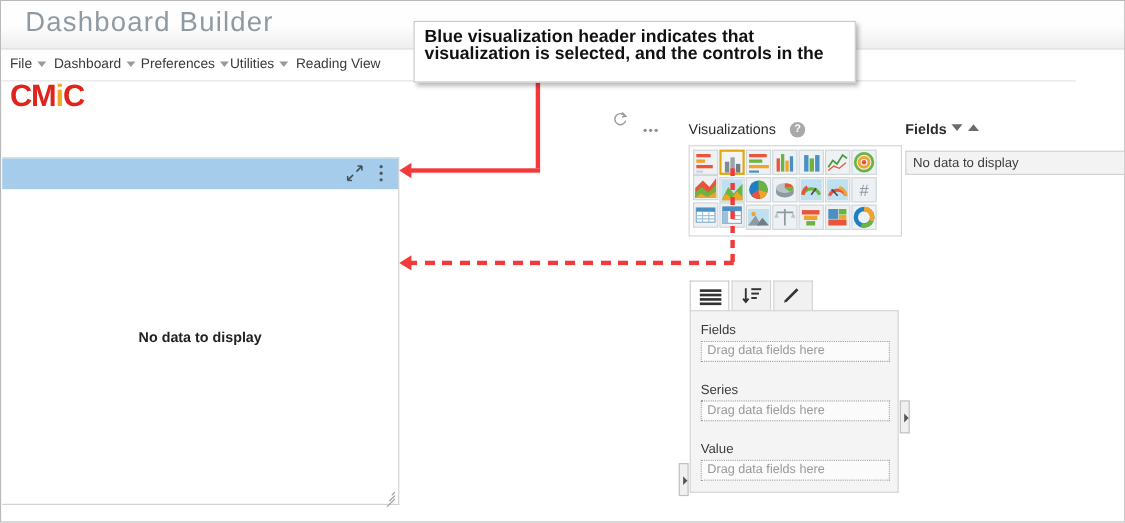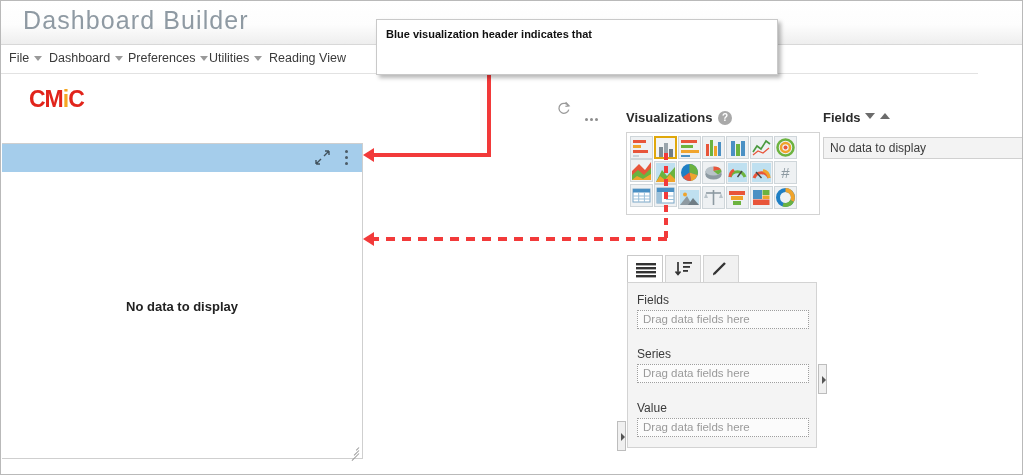--- a/index.html
+++ b/index.html
@@ -36,23 +36,23 @@
     white-space:nowrap; cursor:default;
   }
   .caret {
     display:inline-block; margin-left:5px; vertical-align:1px;
     width:0;height:0;border-left:4px solid transparent;
     border-right:4px solid transparent;border-top:5px solid #9a9a9a;
   }
 
   
   .logo {
-    position:absolute; left:8px; top:85px;
-    font-size:23px; font-weight:bold; letter-spacing:-1px;
-    color:#e1241b; font-family:"Liberation Sans", sans-serif;margin-left:20px;
+    position:absolute; left:8px; top:70px;
+    font-size:28px; font-weight:bold; letter-spacing:-1px;
+    color:#e1241b; font-family:"Liberation Sans", sans-serif;
   }
   .logo .i { color:#f5a623; }
 
   .apdash {
     position:absolute; left:208px; top:95px;
     font-size:13px; font-weight:bold; color:#2b2b2b; white-space:nowrap;
   }
 
   
   .vizcard {
@@ -91,21 +91,21 @@
   .refresh-ic { width:14px; height:14px; }
   .ellipsis-ic { width:16px; height:14px; padding-top:6px; }
   .ellipsis-ic i {
     display:inline-block; width:3px; height:3px; border-radius:50%;
     background:#8d8d8d; margin-right:2px;
   }
 
   
   .vizpane-title {
     position:absolute; left:625px; top:109px;
-    font-size:13px; font-weight:bold; color:#2b2b2b;
+    font-size:13px; font-weight:normal; color:#2b2b2b;
   }
   .help-ic {
     position:absolute; left:717px; top:110px;
     width:14px; height:14px; border-radius:50%;
     background:#a9a9a9; color:#fff; font-size:10px; font-weight:bold;
     text-align:center; line-height:14px; cursor:pointer;
   }
   .vizgrid {
     position:absolute; left:625px; top:131px; width:194px; height:83px;
     background:#fff; border:1px solid #d3d3d3; padding:3px;
@@ -173,21 +173,21 @@
   }
 
   
   .callout {
     position:absolute; left:375px; top:18px; width:402px; height:56px;
     background:#fff; border:1px solid #c9c9c9;
     box-shadow:3px 3px 4px rgba(0,0,0,.28);
     padding:6px 8px 0 9px;
   }
   .callout p {
-    margin:0; font-size:11px; font-weight:bold; color:#111;
+    margin:0; font-size:16px; font-weight:bold; color:#111;
     line-height:16px;
   }
 
   
   .ann { position:absolute; background:#f23a3a; }
   .ann-v1 { left:486px; top:74px; width:4px; height:78px; }
   .ann-h1 { left:372px; top:152px; width:118px; height:4px; }
   .arrowhead {
     position:absolute; width:0; height:0;
     border-top:7px solid transparent; border-bottom:7px solid transparent;
@@ -462,15 +462,16 @@
 
   <div class="ann ann-v1"></div>
   <div class="ann ann-h1"></div>
   <div class="arrowhead ah1"></div>
   <div class="ann-dash-v"></div>
   <div class="ann-dash-h"></div>
   <div class="arrowhead ah2"></div>
 
   <div class="callout">
     <p>Blue visualization header indicates that</p>
+    <p>visualization is selected, and the controls in the</p>
   </div>
 
 </div>
 
 </body></html>

